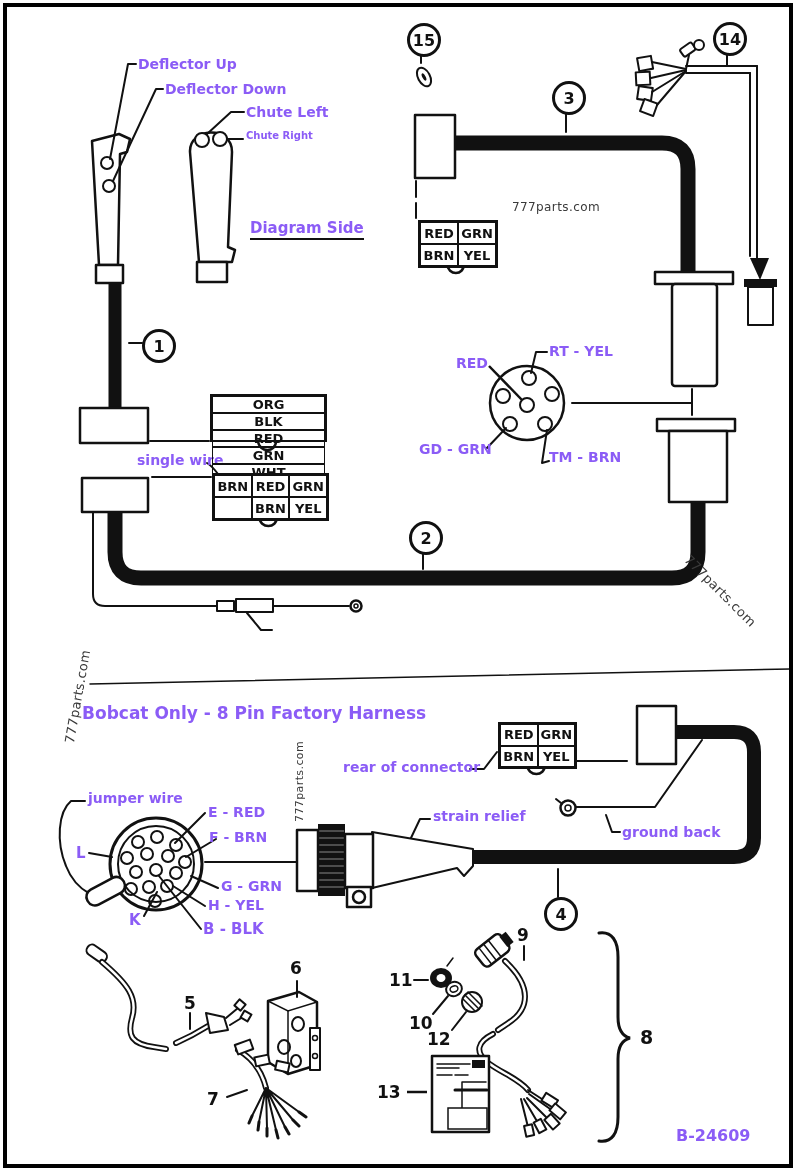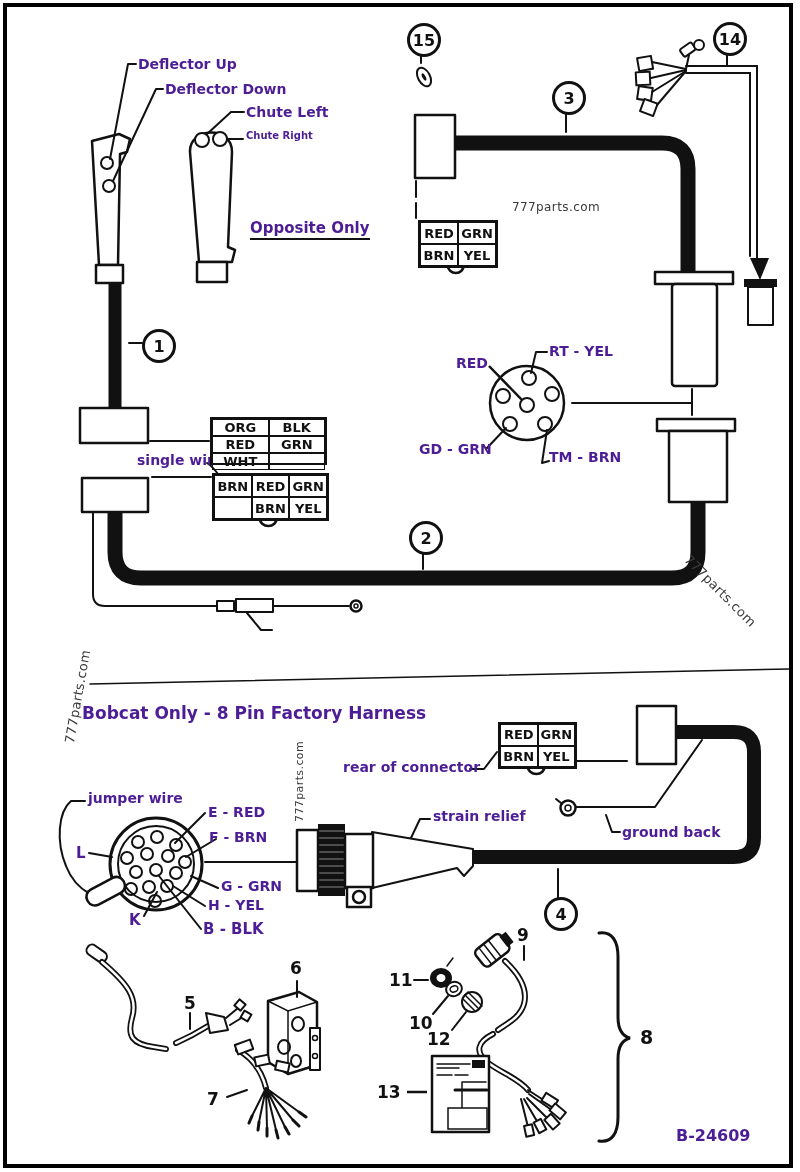--- a/index.html
+++ b/index.html
@@ -13,21 +13,21 @@
   .s25{stroke:#111;stroke-width:2.5;fill:none;stroke-linejoin:round;}
   .s3{stroke:#111;stroke-width:3;fill:none;stroke-linecap:round;}
   .s13{stroke:#111;stroke-width:13;fill:none;}
   .s14{stroke:#111;stroke-width:14;fill:none;}
   .s15{stroke:#111;stroke-width:15;fill:none;}
   .cab6{stroke:#111;stroke-width:6;fill:none;stroke-linecap:round;}
   .cabw{stroke:#fff;stroke-width:2.5;fill:none;stroke-linecap:round;}
   .fw{fill:#fff;}
   .f11{fill:#111;stroke:none;}
   .rib{stroke:#888;stroke-width:1;}
-  .lbl{position:absolute;font-weight:bold;white-space:nowrap;color:#4c1d95;text-align:right;}
+  .lbl{position:absolute;font-weight:bold;white-space:nowrap;color:#8b5cf6;text-align:right;}
   .co{position:absolute;width:28px;height:28px;border:3px solid #111;border-radius:50%;
       background:#fff;display:flex;align-items:center;justify-content:center;
       font-size:16px;font-weight:bold;z-index:3;}
   .num{position:absolute;font-size:17px;font-weight:bold;color:#111;}
   .wtable{position:absolute;display:grid;border:2.5px solid #111;background:#fff;z-index:2;}
   .wtable>div{border:1.2px solid #111;display:flex;align-items:center;justify-content:center;
       font-size:13px;font-weight:bold;}
   .wm{position:absolute;color:#3a3a3a;font-weight:normal;letter-spacing:.4px;white-space:nowrap;z-index:4;}
   .underl{border-bottom:2px solid #111;padding-bottom:1px;}
 </style>
@@ -292,41 +292,41 @@
       <path d="M407,1092 H427" class="s25"></path>
     </g>
 
     <path d="M599,933 C612,931 618,941 618,957 L618,1017 C618,1030 622,1036 630,1038 C622,1040 618,1046 618,1059 L618,1117 C618,1133 612,1143 599,1141" class="s3"></path>
   </svg>
 
   <div class="lbl" style="left:138px;top:56px;font-size:14px">Deflector Up</div>
   <div class="lbl" style="left:165px;top:81px;font-size:14px">Deflector Down</div>
   <div class="lbl" style="left:246px;top:104px;font-size:14px">Chute Left</div>
   <div class="lbl" style="left:246px;top:130px;font-size:10px">Chute Right</div>
-  <div class="lbl underl" style="left:250px;top:219px;font-size:15px">Opposite Only</div>
+  <div class="lbl underl" style="left:250px;top:219px;font-size:15px">Diagram Side</div>
 
 
   <div class="co" style="left:142px;top:329px">1</div>
   <div class="co" style="left:409px;top:521px">2</div>
   <div class="co" style="left:552px;top:81px">3</div>
   <div class="co" style="left:544px;top:897px">4</div>
   <div class="co" style="left:713px;top:22px">14</div>
   <div class="co" style="left:407px;top:23px">15</div>
 
   <div class="num" style="left:184px;top:993px">5</div>
   <div class="num" style="left:290px;top:958px">6</div>
   <div class="num" style="left:207px;top:1089px">7</div>
   <div class="num" style="left:640px;top:1026px;font-size:19px">8</div>
   <div class="num" style="left:517px;top:925px">9</div>
   <div class="num" style="left:409px;top:1013px">10</div>
   <div class="num" style="left:389px;top:970px">11</div>
   <div class="num" style="left:427px;top:1029px">12</div>
   <div class="num" style="left:377px;top:1082px">13</div>
 
-  <div class="wtable" style="left:210px;top:417px;width:113px;height:44px;grid-template-columns:1fr 1fr">
+  <div class="wtable" style="left:210px;top:394px;width:113px;height:44px;grid-template-columns:1fr">
     <div>ORG</div>
     <div>BLK</div>
     <div>RED</div>
     <div>GRN</div>
     <div>WHT</div>
     <div></div>
   </div>
   <div class="wtable" style="left:212px;top:473px;width:113px;height:44px;grid-template-columns:1fr 1fr 1fr">
     <div>BRN</div>
     <div>RED</div>

